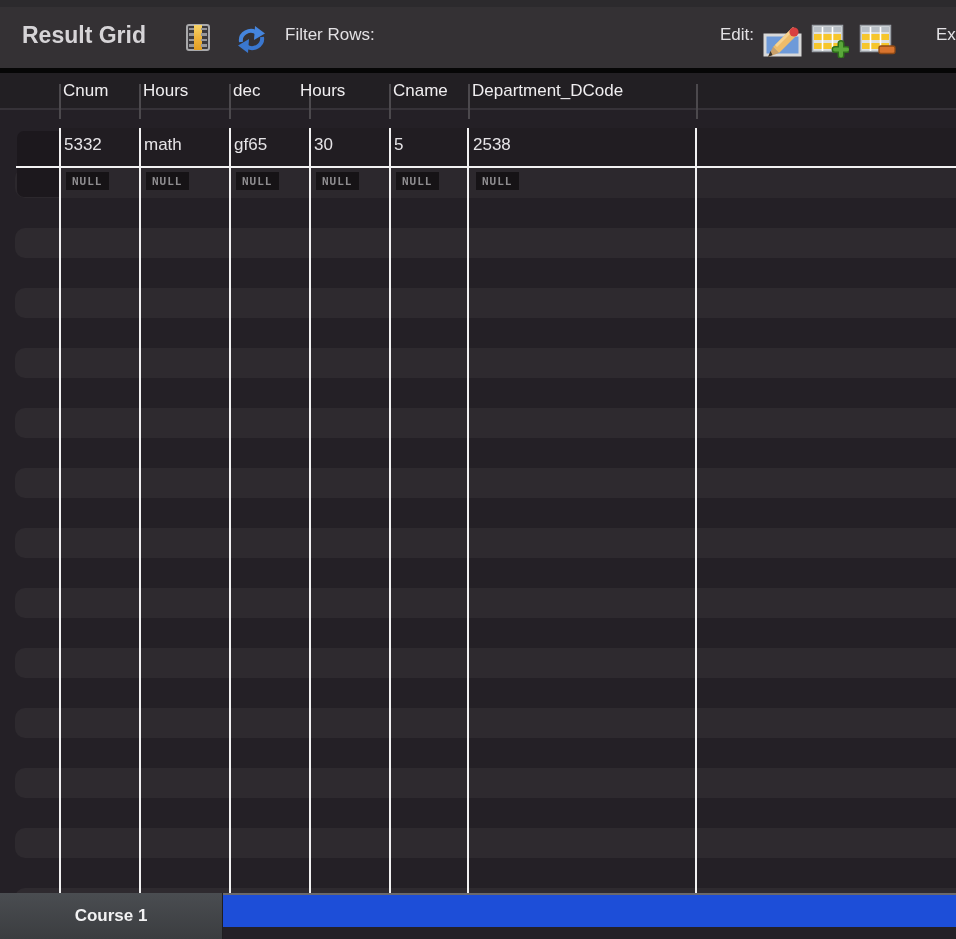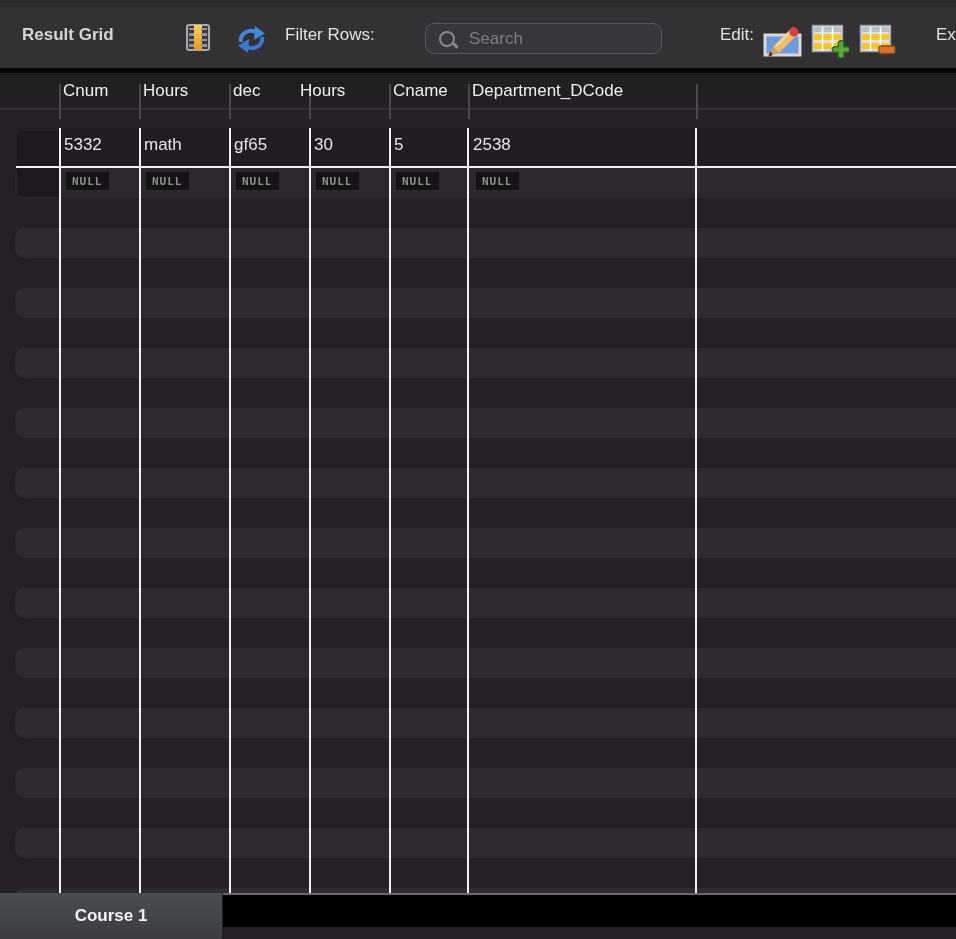--- a/index.html
+++ b/index.html
@@ -6,21 +6,21 @@
   body{width:956px;height:939px;overflow:hidden;position:relative;
        font-family:"Liberation Sans","DejaVu Sans",sans-serif;
        -webkit-font-smoothing:antialiased;}
 
   
   .toolbar{position:absolute;left:0;top:0;width:956px;height:68px;
     background:linear-gradient(180deg,#2c2a2d 0px,#2c2a2d 7px,#343134 7px);}
   .tb-label{position:absolute;top:50%;transform:translateY(-46%);
     font-size:17px;color:#e3e1e4;white-space:nowrap;}
   .tb-title{position:absolute;left:22px;top:50%;transform:translateY(-46%);
-    font-size:17px;font-weight:bold;color:#d6d4d7;white-space:nowrap;}
+    font-size:23px;font-weight:bold;color:#d6d4d7;white-space:nowrap;}
   .tb-icon{position:absolute;cursor:pointer;}
 
   
   .grid-icon{left:186px;top:24px;width:24px;height:27px;border:2px solid #a9a9ab;
     border-radius:3px;background:#3c3a3e;box-sizing:border-box;}
   .grid-icon .bar{position:absolute;left:50%;margin-left:-4px;width:8px;top:-1px;bottom:-1px;
     background:linear-gradient(180deg,#f8d468 0%,#eeb23c 55%,#e19d22 100%);}
   .grid-icon .dash-l,.grid-icon .dash-r{position:absolute;top:2px;bottom:2px;width:6px;
     background:repeating-linear-gradient(180deg,#97979b 0 2.5px,transparent 2.5px 5.5px);}
   .grid-icon .dash-l{left:1px;} .grid-icon .dash-r{right:1px;}
@@ -64,21 +64,21 @@
     background:#1c181d;border-radius:7px 0 0 7px;}
   .hline{position:absolute;left:16px;right:0;top:38px;height:2px;background:#f2f1f2;}
   .vline{position:absolute;top:0;bottom:0;width:2px;background:#f2f1f2;}
   .cellval{position:absolute;top:7px;font-size:17px;color:#e6e4e7;white-space:nowrap;cursor:text;}
   .nullbadge{position:absolute;top:44px;background:#161316;color:#8e8c8f;
     font-family:"DejaVu Sans Mono",monospace;font-weight:bold;font-size:11px;
     letter-spacing:1px;padding:4px 6px 3px 6px;line-height:1;cursor:text;}
 
   
   .tabbar{position:absolute;left:0;top:893px;width:956px;height:34px;
-    background:#000000;border-top:2px solid #6b696b;box-sizing:border-box;}
+    background:#1d4ed8;border-top:2px solid #6b696b;box-sizing:border-box;}
   .rtab{position:absolute;left:0;top:-2px;width:222px;height:46px;
     background:linear-gradient(180deg,#4a4d51 0%,#3b3d40 100%);
     border-right:1px solid #1f1e20;display:flex;align-items:center;justify-content:center;
     cursor:pointer;}
   .rtab span{font-size:17px;font-weight:bold;color:#f2f2f3;}
 </style>
 </head>
 <body>
 
 <div class="toolbar">
@@ -94,24 +94,20 @@
     <svg width="31" height="29" viewBox="0 0 31 29">
       <path d="M5 17 A 10 9.5 0 0 1 21 8" fill="none" stroke="#4585dd" stroke-width="4"></path>
       <polygon points="19,1 29,8.5 18,15" fill="#4585dd"></polygon>
       <path d="M26 12 A 10 9.5 0 0 1 10 21" fill="none" stroke="#3a77cf" stroke-width="4"></path>
       <polygon points="12,28 2,20.5 13,14" fill="#3a77cf"></polygon>
     </svg>
   </div>
 
   <span class="tb-label" style="left:285px">Filter Rows:</span>
 
-  <div class="searchbox">
-    <span class="mag"></span>
-    <input class="search-input" type="text" placeholder="Search" style="">
-  </div>
 
   <span class="tb-label" style="left:720px">Edit:</span>
 
   <div class="tb-icon pencil-icon">
     <svg width="42" height="42" viewBox="0 0 42 42">
       <rect x="3" y="17" width="35" height="20" fill="#6e9ad9" stroke="#d8d8d8" stroke-width="3"></rect>
       <polygon points="11,29 29,11 35,17 17,35" fill="#eebc6a"></polygon>
       <polygon points="13,27 31,9 33,11 15,29" fill="#f7d390"></polygon>
       <circle cx="32" cy="14" r="4.6" fill="#d94040"></circle>
       <polygon points="11,29 17,35 6,39" fill="#c9a06a"></polygon>

